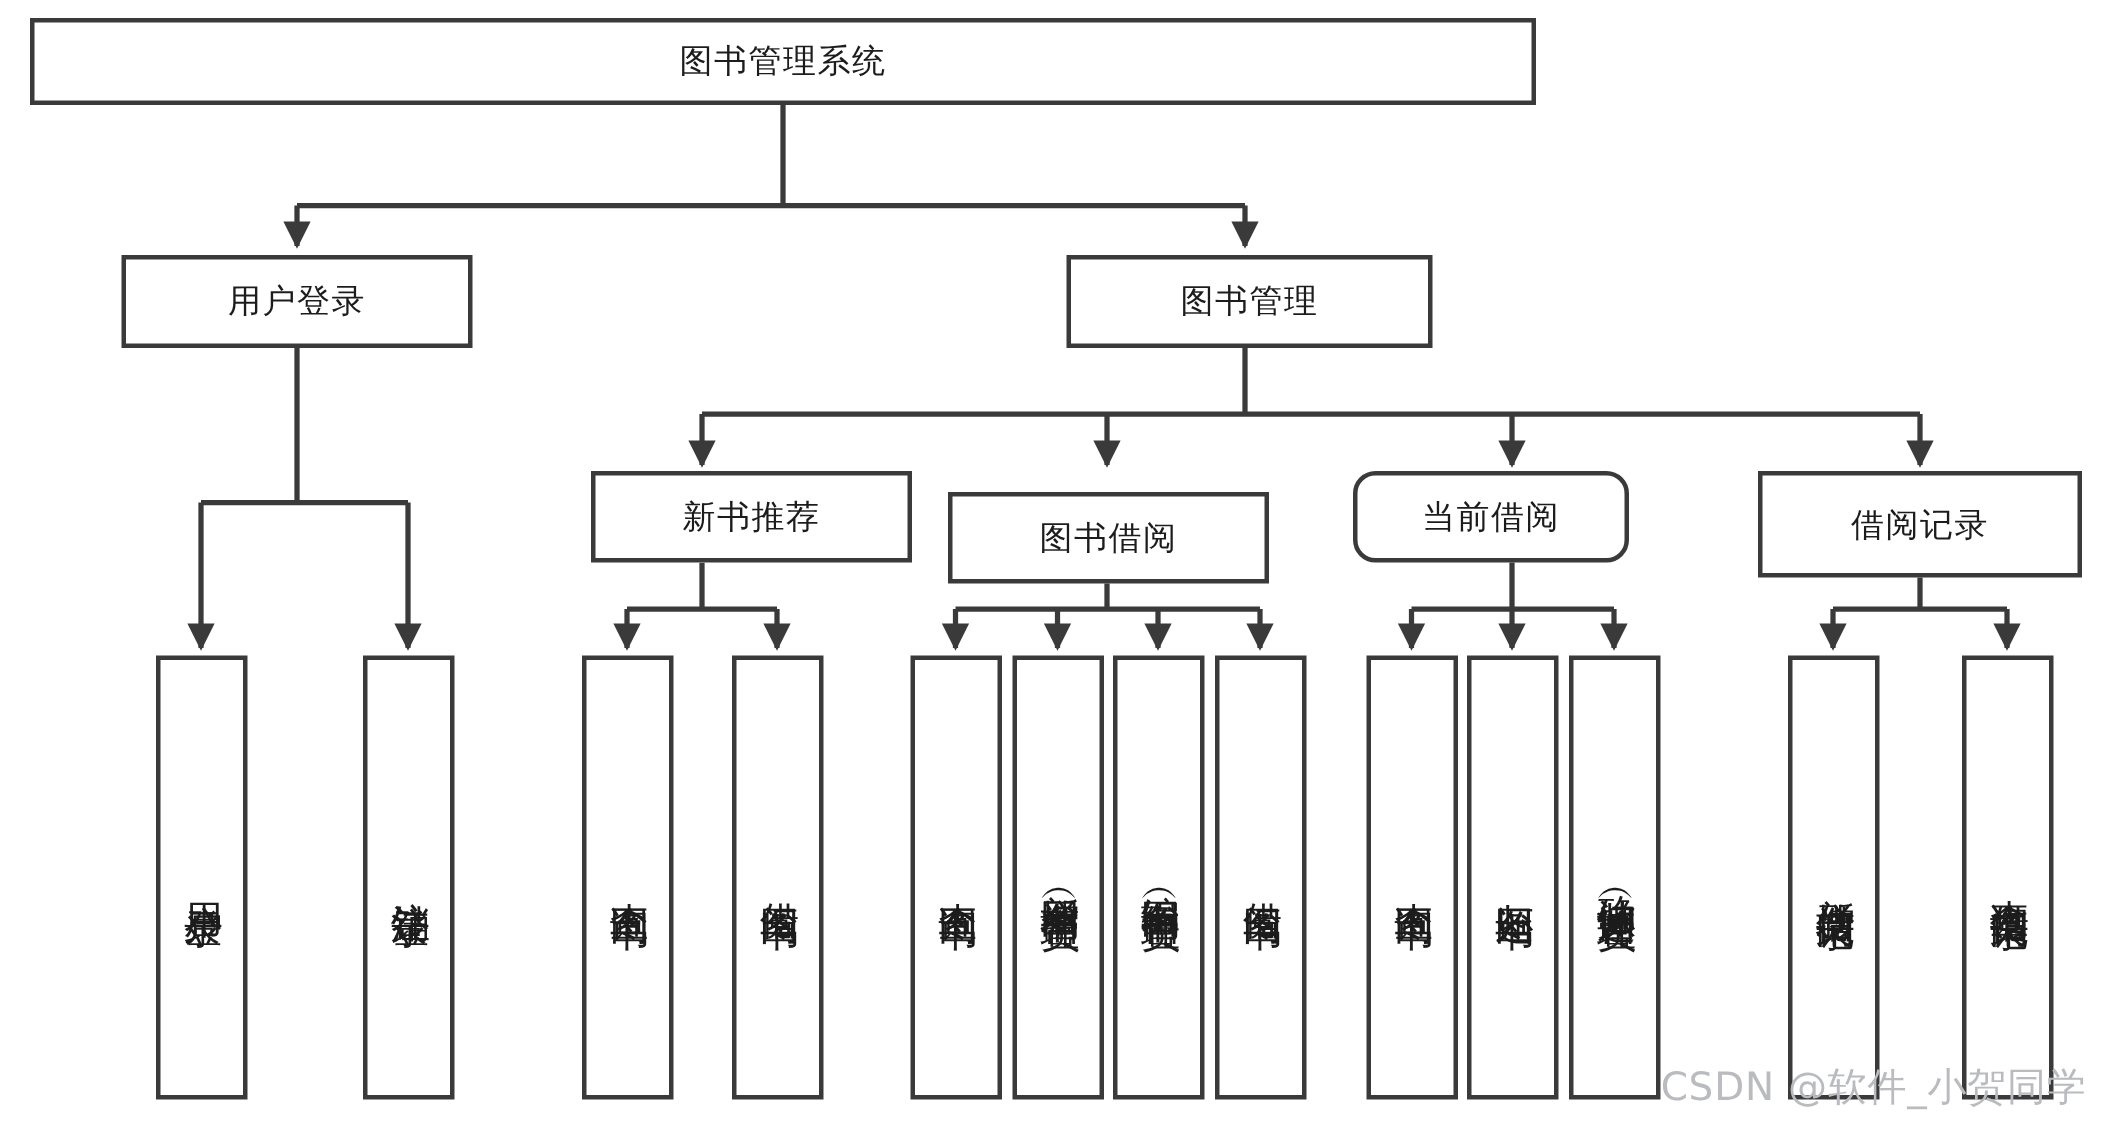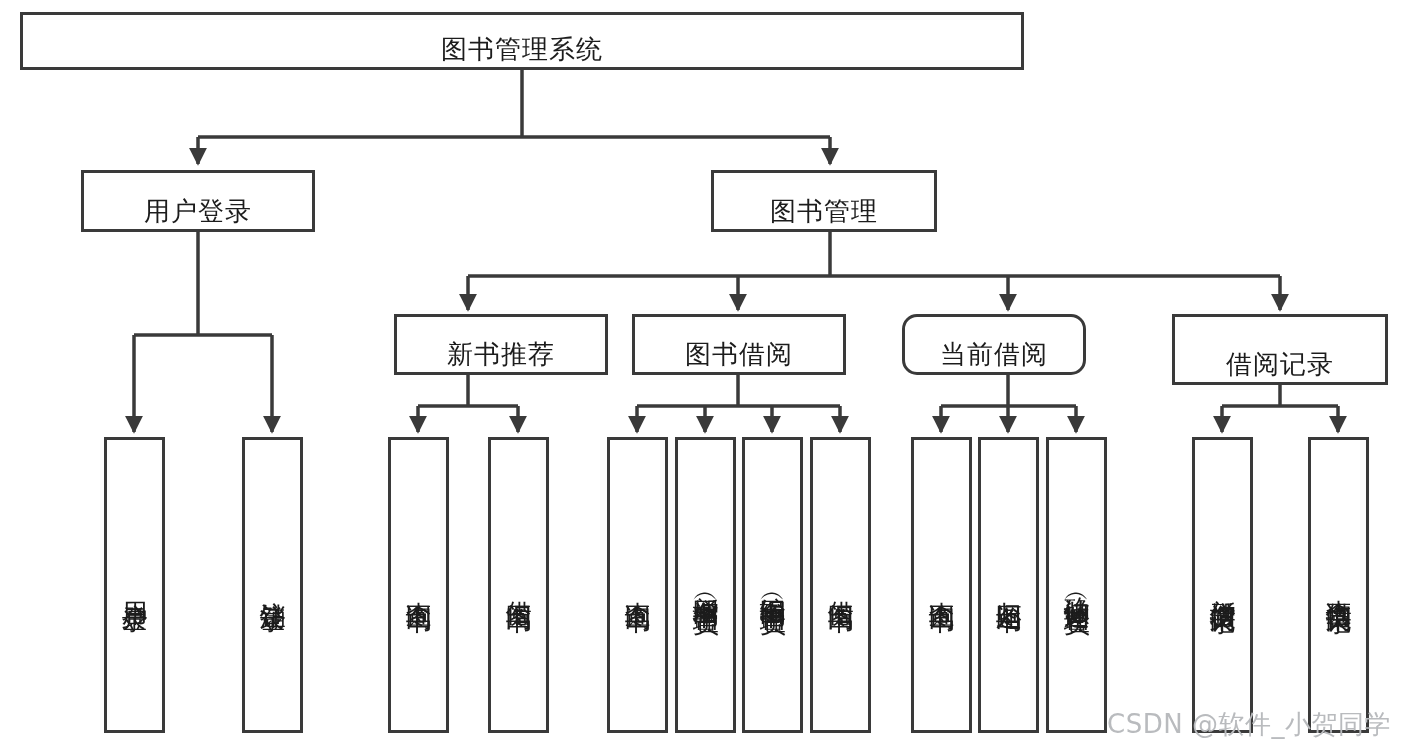--- a/index.html
+++ b/index.html
@@ -26,24 +26,23 @@
     position: absolute;
     box-sizing: border-box;
     border: 3px solid #3a3a3a;
     background: #ffffff;
     display: flex;
     align-items: center;
     justify-content: center;
     color: #1c1c1c;
   }
   .node-h {
-    font-size: 26px;
+    font-size: 22px;
     letter-spacing: 1px;
     white-space: nowrap;
-    align-items: flex-end;
   }
   .node-v {
     writing-mode: vertical-rl;
     text-orientation: upright;
     font-size: 26px;
     line-height: 1.28;
     letter-spacing: 2px;
     text-align: center;
     white-space: nowrap;
   }
@@ -113,28 +112,28 @@
     </g>
   </svg>
 
   <div class="node-box node-h" style="left:20px; top:12px; width:1004px; height:58px;">
     <span>图书管理系统</span>
   </div>
 
   <div class="node-box node-h" style="left:81px; top:170px; width:234px; height:62px;">
     <span>用户登录</span>
   </div>
-  <div class="node-box node-h" style="left:711px; top:170px; width:226px; height:62px;">
+  <div class="node-box node-h" style="left:711px; top:170px; width:244px; height:62px;">
     <span>图书管理</span>
   </div>
 
   <div class="node-box node-h" style="left:362px; top:314px; width:214px; height:61px;margin-left:32px;">
     <span>新书推荐</span>
   </div>
-  <div class="node-box node-h" style="left:632px; top:314px; width:214px; height:61px;font-family:Liberation Mono, monospace;">
+  <div class="node-box node-h" style="left:632px; top:328px; width:214px; height:61px;font-family:Liberation Mono, monospace;">
     <span>图书借阅</span>
   </div>
   <div class="node-box node-h" style="left:902px; top:314px; width:184px; height:61px;border-radius:15px;">
     <span>当前借阅</span>
   </div>
   <div class="node-box node-h" style="left:1172px; top:314px; width:216px; height:71px;">
     <span>借阅记录</span>
   </div>
 
   <div class="node-box" style="left:104px; top:437px; width:61px; height:296px;">

